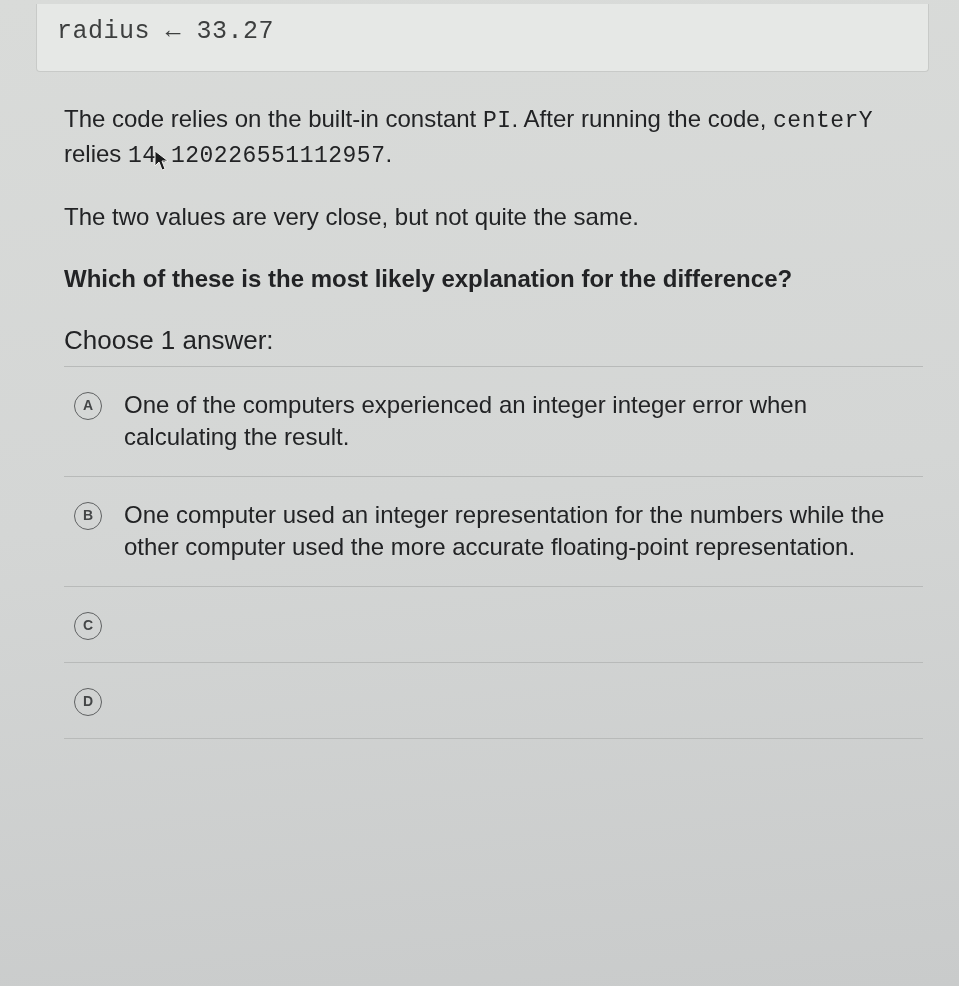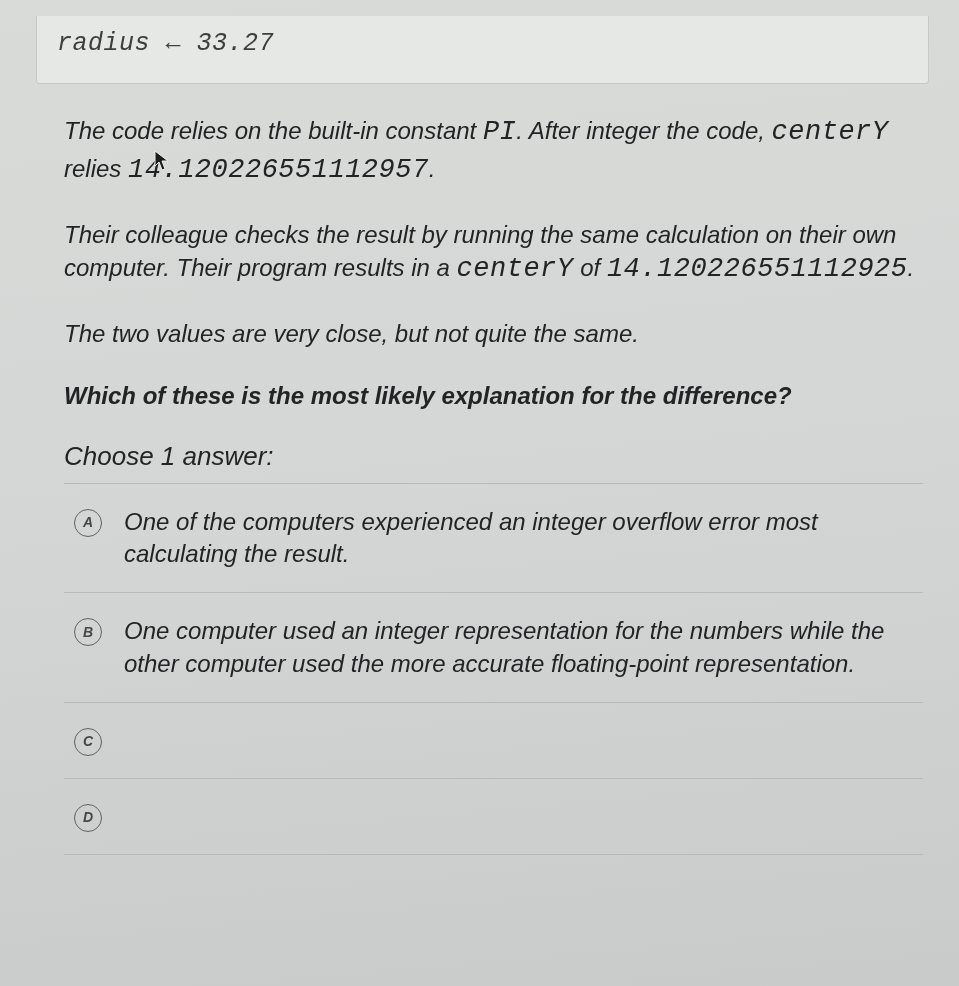--- a/index.html
+++ b/index.html
@@ -10,42 +10,41 @@
   }
   body {
     font-family: -apple-system, "Segoe UI", "Helvetica Neue", Arial, sans-serif;
     background: linear-gradient(175deg, #d9dbd9 0%, #d4d6d5 50%, #c9cbcb 100%);
     color: #222325;
     font-size: 24px;
     line-height: 1.4;
     padding: 0;
   }
   .page {
-    padding: 16px 36px 24px 64px;
-    font-style: italic;
+    padding: 4px 36px 24px 64px;
   }
   .code-block {
     background: #e6e8e6;
     border: 1px solid #c8cac8;
     border-top: none;
     border-radius: 0 0 4px 4px;
     padding: 10px 20px 22px 20px;
     font-family: "Courier New", Courier, monospace;
     font-size: 25px;
     letter-spacing: 0.5px;
     color: #3d3f3f;
     margin-bottom: 30px;
     margin-left: -28px;
     margin-right: -6px;
   }
   .code-line { white-space: pre; }
   .para { margin-bottom: 28px; }
   .mono {
     font-family: "Courier New", Courier, monospace;
-    font-size: 27px;
+    font-size: 23px;
     letter-spacing: 0.5px;
   }
   .question {
     font-weight: 700;
     margin-bottom: 26px;
     margin-top: 6px;
   }
   .choose {
     font-size: 26px;
     margin-bottom: 8px;
@@ -88,34 +87,33 @@
 </style>
 </head>
 <body>
 
 <div class="page">
 
   <div class="code-block">
     <div class="code-line">radius ← 33.27</div>
   </div>
 
-  <p class="para"><span>The code relies on the built-in constant </span><span class="mono">PI</span><span>. After integer the code, </span><span class="mono">centerY</span><span> relies </span><span class="mono">14.120226551112957</span><span>.</span></p>
+  <p class="para"><span>The code relies on the built-in constant </span><span class="mono">PI</span><span>. After running the code, </span><span class="mono">centerY</span><span> relies </span><span class="mono">14.120226551112957</span><span>.</span></p>
 
-  <p class="para"><span>Their colleague checks the result by running the same calculation on their own computer. Their program results in a </span><span class="mono">centerY</span><span> of </span><span class="mono">14.120226551112925</span><span>.</span></p>
 
   <p class="para">The two values are very close, but not quite the same.</p>
 
   <p class="question">Which of these is the most likely explanation for the difference?</p>
 
   <p class="choose">Choose 1 answer:</p>
 
   <div class="answers">
     <div class="answer">
       <div class="letter">A</div>
-      <div class="answer-text"><span>One of the computers experienced an integer overflow error most calculating the result.</span></div>
+      <div class="answer-text"><span>One of the computers experienced an integer integer error when calculating the result.</span></div>
     </div>
     <div class="answer">
       <div class="letter">B</div>
       <div class="answer-text"><span>One computer used an integer representation for the numbers while the other computer used the more accurate floating-point representation.</span></div>
     </div>
     <div class="answer">
       <div class="letter">C</div>
     </div>
     <div class="answer">
       <div class="letter">D</div>

